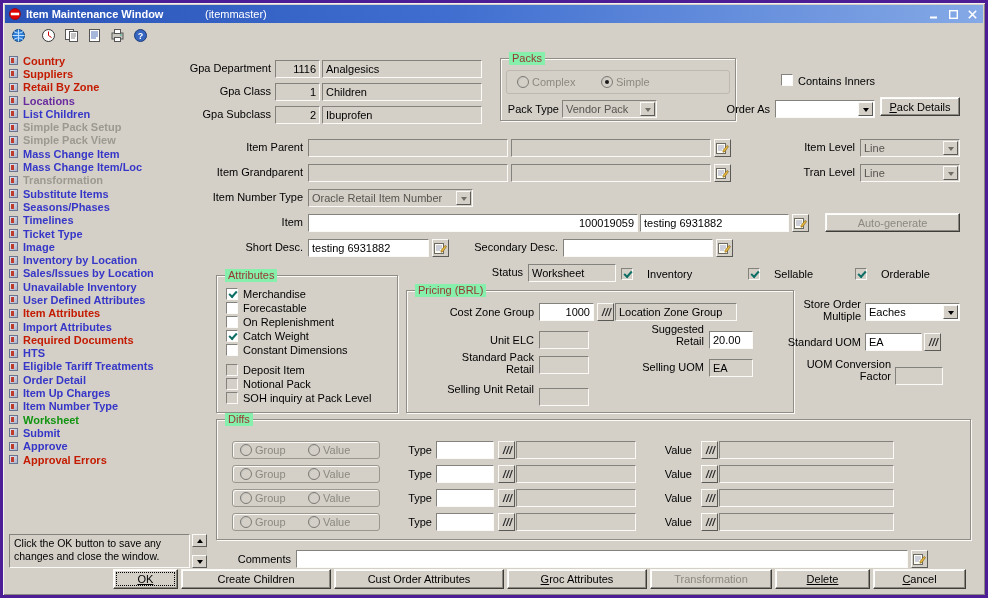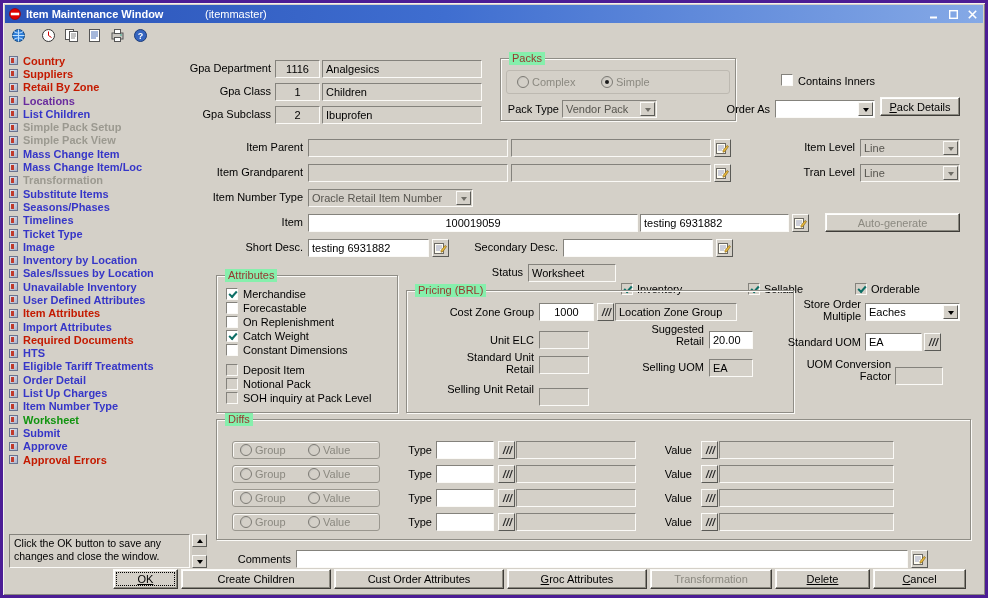--- a/index.html
+++ b/index.html
@@ -13,21 +13,21 @@
 .win-controls{position:absolute;right:3px;top:2px;display:flex;gap:3px}
 .winbtn{width:16px;height:14px;background:transparent;border:none;padding:0;display:flex;align-items:center;justify-content:center;cursor:pointer}
 .toolbar{position:absolute;left:5px;top:22px;height:20px;display:flex;gap:3px;align-items:center}
 .tb-btn{width:20px;height:19px;background:#d4d0c8;border:none;display:flex;align-items:center;justify-content:center;padding:0;cursor:pointer}
 .tb-btn:first-child{margin-right:7px}
 .tbicon{display:flex}
 .lbl{position:absolute;text-align:right;line-height:11.5px;color:#000}
 .ilbl{color:#000;line-height:12px;white-space:nowrap}
 .fld{position:absolute;height:18px;background:#fff;border:1px solid;border-color:#84827c #fbfaf7 #fbfaf7 #84827c;padding:2px 3px;line-height:12px;color:#000;white-space:nowrap;overflow:hidden}
 .fld.gray{background:#d4d0c8}
-.fld.right{text-align:center}
+.fld.right{text-align:right}
 .ico-btn{position:absolute;width:17px;height:18px;background:#d4d0c8;border:1px solid;border-color:#fbfaf7 #5a5a56 #5a5a56 #fbfaf7;display:flex;align-items:center;justify-content:center;padding:0;cursor:pointer}
 .ico{display:flex}
 .dd{position:absolute;height:18px;background:#fff;border:1px solid;border-color:#84827c #fbfaf7 #fbfaf7 #84827c;color:#000}
 .dd .dd-val{position:absolute;left:3px;top:2px;right:17px;line-height:12px;overflow:hidden;white-space:nowrap}
 .dd .dd-arrow{position:absolute;right:1px;top:1px;bottom:1px;width:15px;background:#d4d0c8;border:1px solid;border-color:#fbfaf7 #5a5a56 #5a5a56 #fbfaf7;display:flex;align-items:center;justify-content:center}
 .dd .dd-arrow::after{content:"";width:0;height:0;border:3px solid transparent;border-top:4px solid #000;margin-top:4px}
 .dd.disabled{background:#d4d0c8;color:#57554f}
 .dd.disabled .dd-arrow::after{border-top-color:#6f6d66}
 .cb{position:relative;width:12px;height:12px;background:#fff;border:1px solid;border-color:#84827c #fbfaf7 #fbfaf7 #84827c;display:inline-block;flex:none}
 .cb.dim{background:#d4d0c8}
@@ -54,21 +54,21 @@
 .vs-arrow{width:0;height:0;border:3px solid transparent}
 .vs-btn.up .vs-arrow{border-bottom:4px solid #000;margin-top:-3px}
 .vs-btn.down .vs-arrow{border-top:4px solid #000;margin-top:3px}
 .gpa-rows{position:absolute;left:150px;top:57px}
 .gpa-row{position:relative;height:18px;margin-bottom:5px;width:340px}
 .attr-rows{position:absolute;left:9px;top:12px}
 .attr-row{display:flex;align-items:center;gap:5px;height:12px;margin-bottom:2px}
 .attr-row.gap{margin-top:8px}
 .attr-row.disabled .cb{background:#d4d0c8}
 .flags{position:absolute;left:618px;top:261px;height:18px}
-.flag{position:absolute;top:19px;display:flex;align-items:center;gap:4px}
+.flag{position:absolute;top:4px;display:flex;align-items:center;gap:14px}
 span.flag:nth-of-type(1){left:0}span.flag:nth-of-type(2){left:127px}span.flag:nth-of-type(3){left:234px}
 .diff-rows{position:absolute;left:15px;top:21px}
 .diff-row{position:relative;height:18px;margin-bottom:6px;width:700px}
 .radio-box{position:absolute;left:0;top:0;width:148px;height:18px;border:1px solid #9a978f;border-radius:3px;box-shadow:inset 1px 1px 0 #fbfaf7}
 .dim-lbl{color:#8b8980}
 .footer{position:absolute;left:110px;top:566px;display:flex;gap:3px;height:20px}
 .footer .btn{height:20px}
 u{text-decoration:underline}
 </style>
 </head>
@@ -256,21 +256,21 @@
       <div class="nav-item c-blue">
         <span class="nav-bullet"></span>
         <span class="nav-label">Eligible Tariff Treatments</span>
       </div>
       <div class="nav-item c-blue">
         <span class="nav-bullet"></span>
         <span class="nav-label">Order Detail</span>
       </div>
       <div class="nav-item c-blue">
         <span class="nav-bullet"></span>
-        <span class="nav-label">List Up Charges</span>
+        <span class="nav-label">Item Up Charges</span>
       </div>
       <div class="nav-item c-blue">
         <span class="nav-bullet"></span>
         <span class="nav-label">Item Number Type</span>
       </div>
       <div class="nav-item c-green">
         <span class="nav-bullet"></span>
         <span class="nav-label">Worksheet</span>
       </div>
       <div class="nav-item c-blue">
@@ -487,21 +487,21 @@
           <svg width="12" height="12" viewBox="0 0 12 12">
             <path d="M1.5 10L4.5 2h1.2L2.7 10zM4.7 10L7.7 2h1.2L5.9 10zM7.9 10L10.7 2h1.2L9.1 10z" fill="#2b2b2b"></path>
           </svg>
         </span>
       </button>
     <span class="fld gray" style="left:208px;top:12px;width:122px">Location Zone Group</span>
     <span class="lbl" style="left:62px;top:44px;width:65px">Unit ELC</span>
     <span class="fld gray" style="left:132px;top:40px;width:50px"></span>
     <span class="lbl" style="left:227px;top:33px;width:70px">Suggested Retail</span>
     <span class="fld" style="left:302px;top:40px;width:44px">20.00</span>
-    <span class="lbl" style="left:37px;top:61px;width:90px">Standard Unit Retail</span>
+    <span class="lbl" style="left:37px;top:61px;width:90px">Standard Pack Retail</span>
     <span class="fld gray" style="left:132px;top:65px;width:50px"></span>
     <span class="lbl" style="left:227px;top:71px;width:70px">Selling UOM</span>
     <span class="fld gray" style="left:302px;top:68px;width:44px">EA</span>
     <span class="lbl" style="left:37px;top:93px;width:90px">Selling Unit Retail</span>
     <span class="fld gray" style="left:132px;top:97px;width:50px"></span>
   </div>
 
   <span class="lbl" style="left:788px;top:296px;width:70px">Store Order Multiple</span>
   <div class="dd" style="left:862px;top:300px;width:95px">
     <span class="dd-val">Eaches</span>

